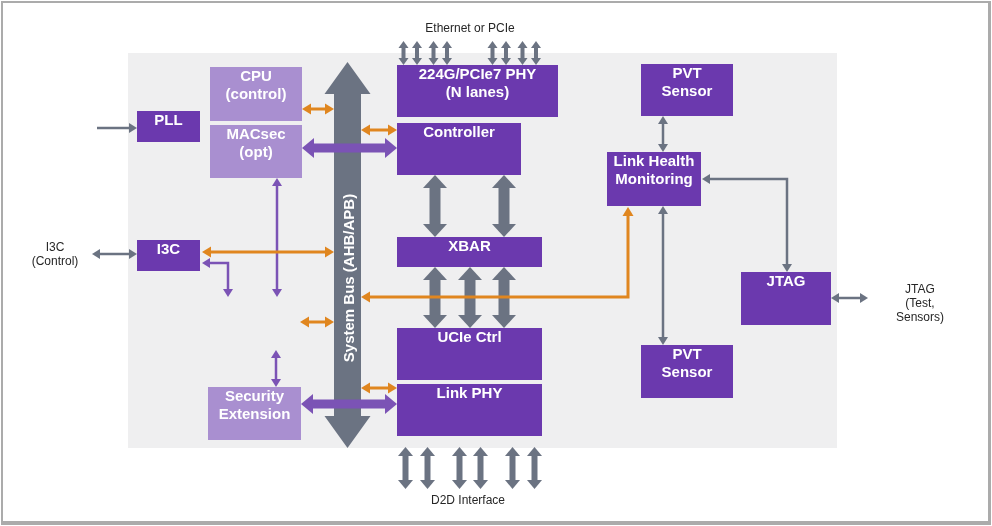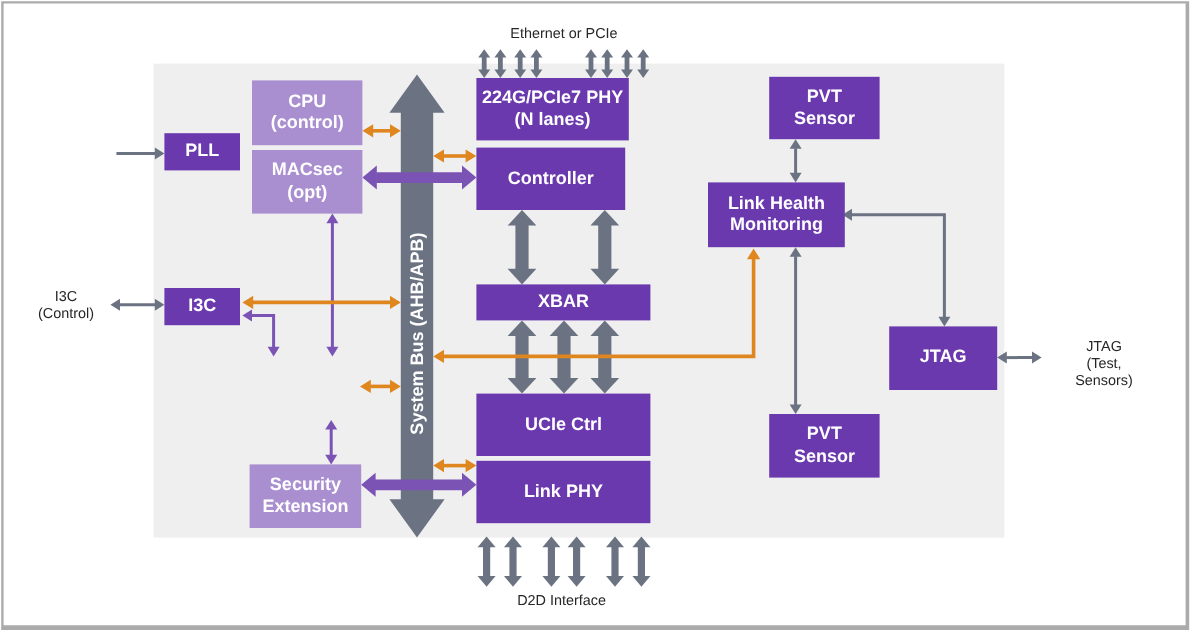--- a/index.html
+++ b/index.html
@@ -8,21 +8,21 @@
     font-family:"Liberation Sans",sans-serif;overflow:hidden;
   }
   .frame{
     position:absolute;inset:1px;
     border-style:solid;border-width:2px 3px 4px 2px;border-color:var(--frame-border,#ababab);
     pointer-events:none;
   }
   .panel{position:absolute;background:var(--panel-bg,#efeff0);}
   #connector-layer{position:absolute;left:0;top:0;}
   .box{
-    position:absolute;display:flex;align-items:center;justify-content:center;
+    position:absolute;display:flex;align-items:flex-start;justify-content:center;
     text-align:center;color:#ffffff;font-weight:bold;font-size:15px;line-height:1.22;
     white-space:pre-line;background:var(--dark-purple,#6b39ae);
   }
   .box.light{background:var(--light-purple,#a98fd0);}
   .ext-label{
     position:absolute;transform:translate(-50%,-50%);text-align:center;
     color:var(--text-dark,#262626);font-size:12px;line-height:1.18;white-space:pre-line;
   }
   .bus-label{
     position:absolute;left:348px;top:278px;
@@ -222,29 +222,29 @@
     </svg>
 
   <div class="box" style="left:137px;top:111px;width:63px;height:31px"><span>PLL</span></div>
   <div class="box" style="left:137px;top:240px;width:63px;height:31px"><span>I3C</span></div>
   <div class="box light" style="left:210px;top:67px;width:92px;height:54px"><span>CPU
 (control)</span></div>
   <div class="box light" style="left:210px;top:125px;width:92px;height:53px"><span>MACsec
 (opt)</span></div>
   <div class="box light" style="left:208px;top:387px;width:93px;height:53px"><span>Security
 Extension</span></div>
-  <div class="box" style="left:397px;top:65px;width:127px;height:52px"><span>224G/PCIe7 PHY
+  <div class="box" style="left:397px;top:65px;width:161px;height:52px"><span>224G/PCIe7 PHY
 (N lanes)</span></div>
   <div class="box" style="left:397px;top:123px;width:124px;height:52px"><span>Controller</span></div>
   <div class="box" style="left:397px;top:237px;width:145px;height:30px"><span>XBAR</span></div>
   <div class="box" style="left:397px;top:328px;width:145px;height:52px"><span>UCIe Ctrl</span></div>
   <div class="box" style="left:397px;top:384px;width:145px;height:52px"><span>Link PHY</span></div>
   <div class="box" style="left:641px;top:64px;width:92px;height:52px"><span>PVT
 Sensor</span></div>
-  <div class="box" style="left:590px;top:152px;width:114px;height:54px"><span>Link Health
+  <div class="box" style="left:607px;top:152px;width:94px;height:54px"><span>Link Health
 Monitoring</span></div>
   <div class="box" style="left:641px;top:345px;width:92px;height:53px"><span>PVT
 Sensor</span></div>
   <div class="box" style="left:741px;top:272px;width:90px;height:53px"><span>JTAG</span></div>
 
   <div class="bus-label">System Bus (AHB/APB)</div>
 
   <div class="ext-label" style="left:470px;top:28px">Ethernet or PCIe</div>
   <div class="ext-label" style="left:55px;top:254px">I3C
 (Control)</div>

